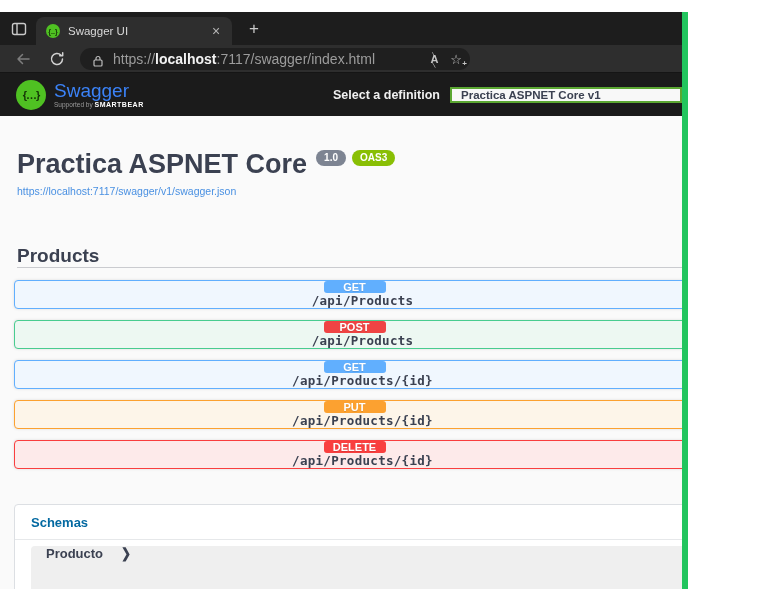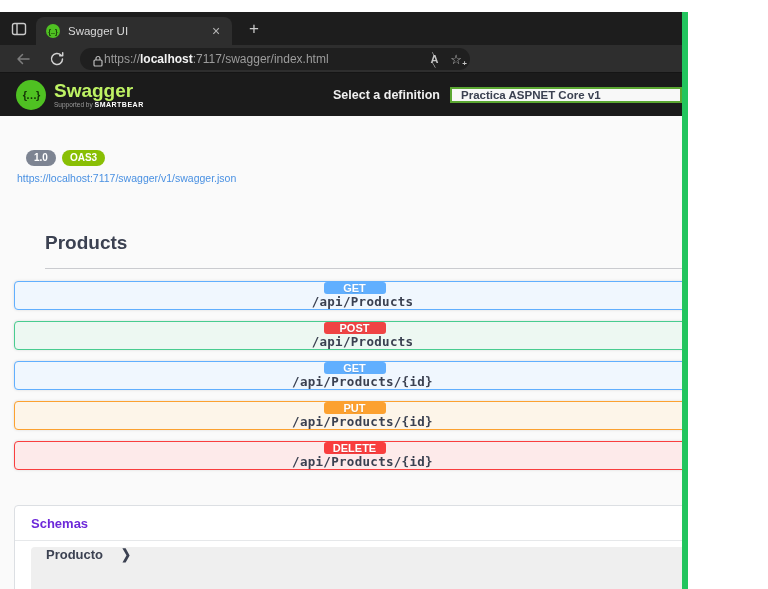--- a/index.html
+++ b/index.html
@@ -15,21 +15,21 @@
   .tab-title { color:#d9d9d9; font-size:11.5px; margin-left:8px; flex:1; white-space:nowrap; overflow:hidden; }
   .tab-close { color:#b5b5b5; font-size:14px; line-height:14px; width:16px; text-align:center; cursor:pointer; }
   .new-tab { position:absolute; left:244px; top:7px; color:#c9c9c9; font-size:17px; font-weight:300; width:20px; height:20px; text-align:center; line-height:19px; cursor:pointer; }
 
   .navbar { position:absolute; left:0; top:33px; width:100%; height:28px; background:#2e2e2e; border-bottom:1px solid #151515; }
   .nav-ic { position:absolute; top:5px; width:18px; height:18px; }
   .back { left:14px; color:#7d7d7d; }
   .refresh { left:48px; color:#d2d2d2; }
   .pill { position:absolute; left:80px; top:3px; width:390px; height:22px; background:#1f1f1f; border-radius:12px; display:flex; align-items:center; padding:0 8px 0 12px; }
   .lock { width:12px; height:12px; color:#bdbdbd; flex:none; }
-  .url { font-size:12px; color:#9c9c9c; white-space:nowrap; overflow:hidden; flex:1; }
+  .url { font-size:14px; color:#9c9c9c; margin-left:9px; white-space:nowrap; overflow:hidden; flex:1; }
   .url .host { color:#f2f2f2; font-weight:bold; }
   .pill-ic { color:#c6c6c6; font-size:11px; margin-left:12px; flex:none; position:relative; }
   .read-aloud { font-weight:bold; }
   .read-aloud i { position:absolute; top:-3px; right:-6px; font-style:normal; font-size:7px; letter-spacing:1px; }
   .star { font-size:13px; }
   .star i { position:absolute; bottom:-1px; right:-5px; font-style:normal; font-size:8px; font-weight:bold; }
 
   .exts { position:absolute; top:38px; left:486px; display:flex; align-items:center; gap:14px; }
   .ext-sq { width:18px; height:18px; border-radius:4px; display:flex; align-items:center; justify-content:center; }
   .ext-red { background:#e8453c; color:#fff; font-weight:bold; font-size:9px; letter-spacing:-1px; }
@@ -37,45 +37,45 @@
   .ext-hd { background:#e53935; color:#fff; font-weight:bold; font-size:8px; }
   .ext-circle { width:14px; height:14px; border:2px solid #bdbdbd; border-radius:50%; }
   .tb-divider { width:1px; height:16px; background:#5a5a5a; }
   .tb-ic { width:18px; height:18px; color:#c9c9c9; }
 
   
   .topbar { position:absolute; left:0; top:61px; width:100%; height:43px; background:#1b1b1b; display:flex; align-items:center; }
   .logo { display:flex; align-items:center; margin-left:16px; }
   .logo-circle { width:30px; height:30px; border-radius:50%; background:#4fc122; color:#143306; display:flex; align-items:center; justify-content:center; font-size:11px; font-weight:bold; letter-spacing:-1px; }
   .logo-texts { margin-left:8px; }
-  .logo-name { color:#bef264; font-size:19px; font-weight:bold; line-height:19px; }
+  .logo-name { color:#3b82f6; font-size:19px; font-weight:normal; line-height:19px; }
   .logo-sub { font-size:6.5px; color:#9a9a9a; margin-top:1px; }
   .logo-sub b { color:#ffffff; font-size:7px; letter-spacing:0.5px; }
   .definition { margin-left:auto; display:flex; align-items:center;justify-content:space-between; }
   .def-label { color:#f0f0f0; font-size:12.5px; font-weight:bold; margin-right:10px; white-space:nowrap; }
   .select-box { width:232px; height:16px; background:#f8f8f8; border:2px solid #5ba732; display:flex; align-items:center; padding-left:9px; font-size:11.5px; font-weight:bold; color:#3b4151; cursor:pointer; flex:none; }
 
   
   .content { position:absolute; left:0; top:104px; width:100%; bottom:0; padding-left:17px; }
   .info-title { margin-top:34px; display:flex; align-items:flex-start; }
   .info-title h1 { font-size:27px; font-weight:bold; color:#3b4151; line-height:29px; }
   .badges { display:flex; gap:6px; margin-left:9px; margin-top:0px; }
   .badge { font-size:10px; font-weight:bold; color:#fff; padding:2px 8px; border-radius:10px; line-height:12px; }
   .badge-ver { background:#7d8492; }
   .badge-oas { background:#89bf04; }
   .spec-link { display:inline-block; margin-top:6px; font-size:10.5px; color:#4990e2; text-decoration:none; cursor:pointer; }
 
-  .tag-header { margin-top:46px; margin-right:-6px; padding-bottom:14px; border-bottom:1px solid rgba(59,65,81,.25); font-size:19px; font-weight:bold; color:#3b4151; cursor:pointer;margin-left:28px; }
+  .tag-header { margin-top:46px; margin-right:-6px; padding-bottom:0; border-bottom:1px solid rgba(59,65,81,.25); font-size:19px; font-weight:bold; color:#3b4151; cursor:pointer; }
   .ops { margin-top:12px; margin-left:-3px; }
   .opblock { height:29px; margin-bottom:11px; margin-right:-6px; border:1px solid; border-radius:4px; display:flex; align-items:center; padding-left:7px; box-shadow:0 0 3px rgba(0,0,0,.12); cursor:pointer;flex-direction:column; }
   .op-method { min-width:62px; height:20px; border-radius:3px; color:#fff; font-size:11px; font-weight:bold; display:flex; align-items:center; justify-content:center; text-shadow:0 1px 0 rgba(0,0,0,.1); padding:0 6px; }
   .op-path { margin-left:16px; font-family:"DejaVu Sans Mono", monospace; font-size:12.5px; font-weight:600; color:#3b4151; letter-spacing:0.3px; }
 
   .schemas-box { margin-top:35px; margin-right:-6px; margin-left:-3px; background:#ffffff; border:1px solid #dcdfe3; border-radius:4px 4px 0 0; height:86px; overflow:hidden; }
-  .schemas-header { padding:10px 16px 9px; font-size:13px; font-weight:bold; color:#6d28d9; border-bottom:1px solid #e6e8ea; cursor:pointer; }
+  .schemas-header { padding:10px 16px 9px; font-size:13px; font-weight:bold; color:#0369a1; border-bottom:1px solid #e6e8ea; cursor:pointer; }
   .models { padding:6px 0 0 16px; }
   .model-row { height:46px; background:#efefef; border-radius:4px 0 0 4px; display:flex; align-items:flex-start; padding-left:15px; cursor:pointer; margin-right:-2px; }
   .model-name { font-size:13px; font-weight:bold; color:#3b4151; }
   .model-chevron { margin-left:18px; font-size:12px; font-weight:bold; color:#3b4151; transform:scaleY(1.15); }
 </style>
 </head>
 <body>
 
 <div class="window">
 
@@ -152,20 +152,21 @@
       </span>
     </div>
     <div class="definition">
       <span class="def-label">Select a definition</span>
       <span class="select-box">Practica ASPNET Core v1</span>
     </div>
   </div>
 
   <div class="content">
     <div class="info-title">
+      <h1>Practica ASPNET Core</h1>
       <span class="badges">
         <span class="badge badge-ver">1.0</span>
         <span class="badge badge-oas">OAS3</span>
       </span>
     </div>
     <a class="spec-link">https://localhost:7117/swagger/v1/swagger.json</a>
 
     <div class="tag-header">Products</div>
 
     <div class="ops">

